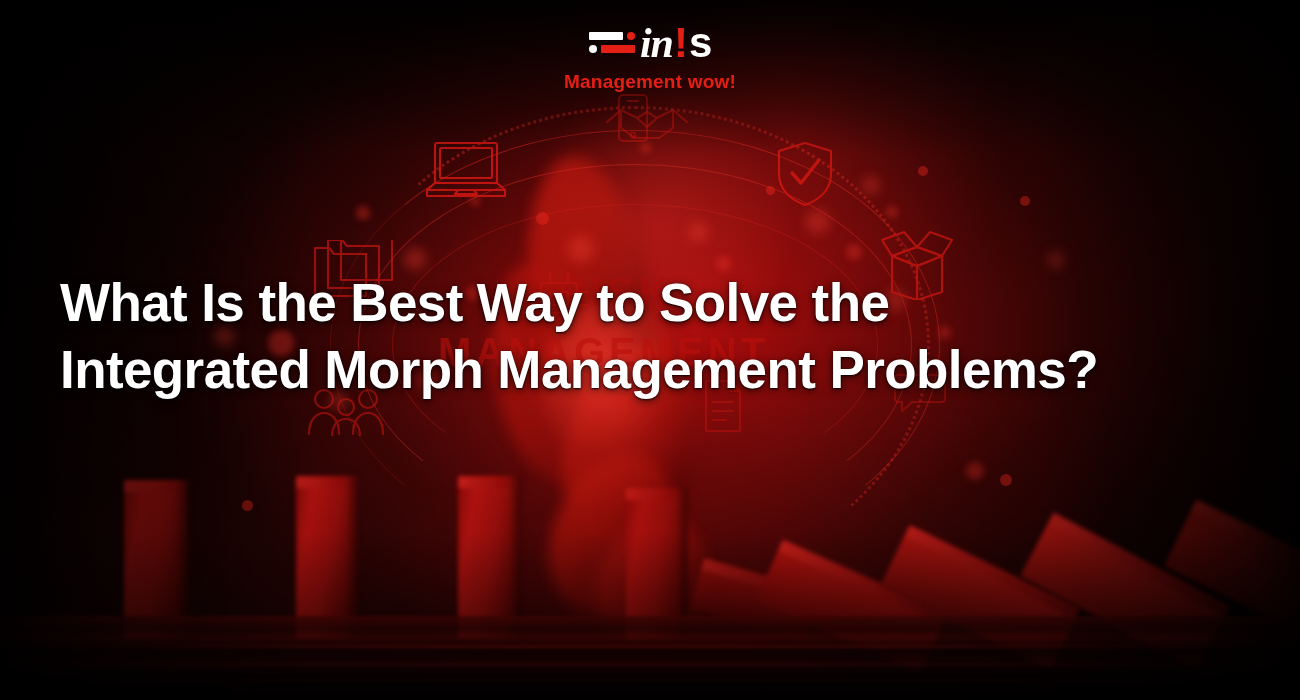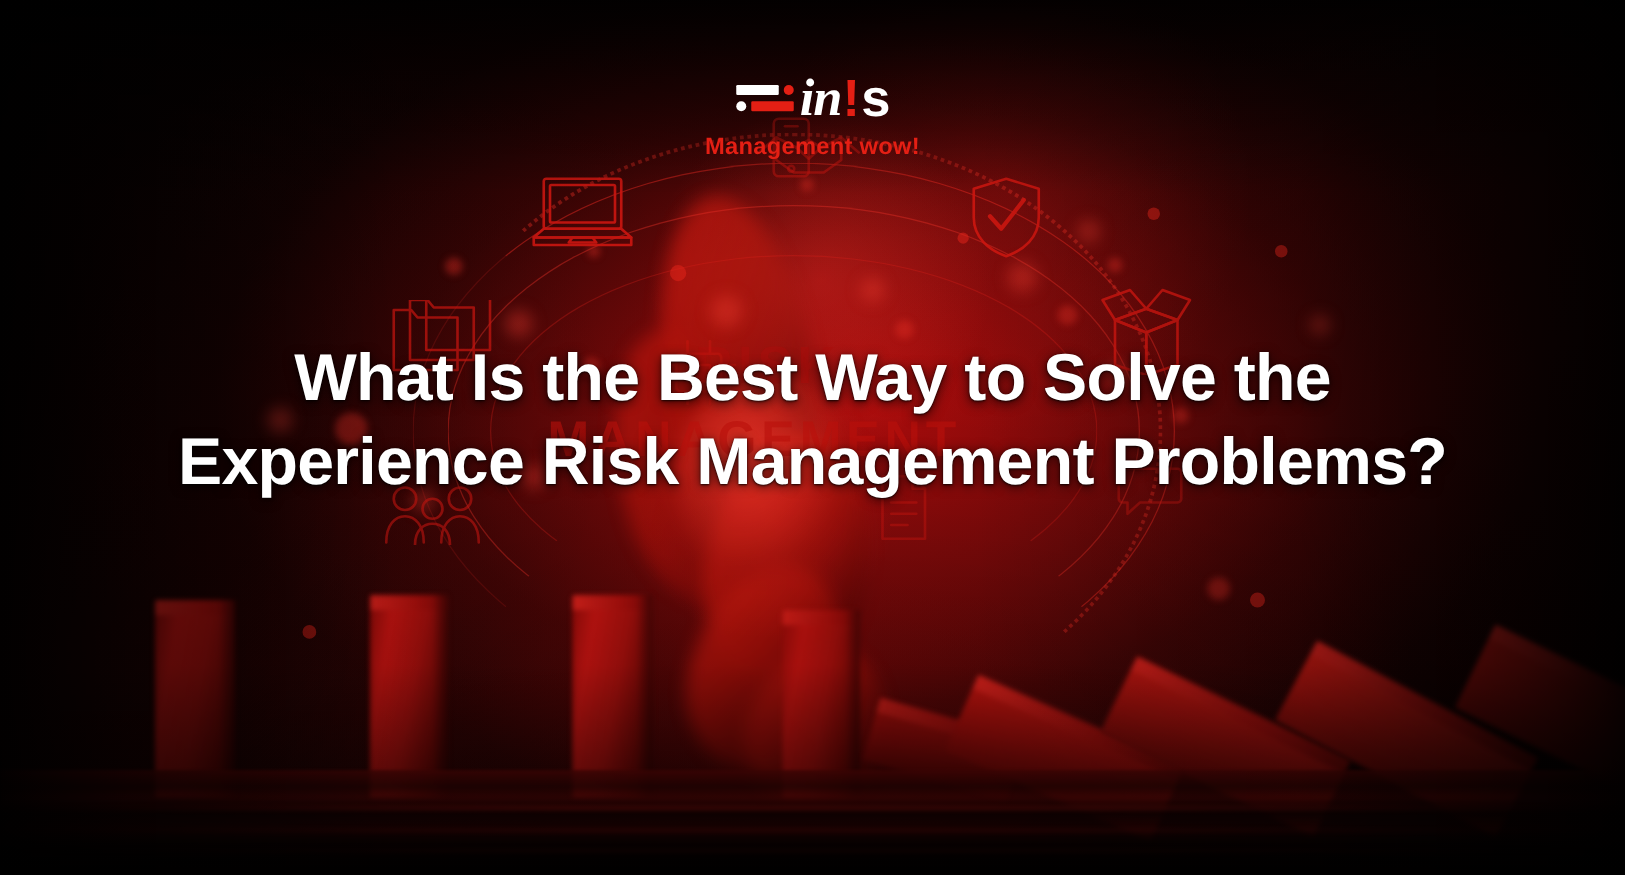--- a/index.html
+++ b/index.html
@@ -199,21 +199,21 @@
   }
 
   
   .content { position:absolute; inset:0; }
 
   
   .logo-block {
     position:absolute; left:0; right:0; top:22px;
     display:flex; flex-direction:column; align-items:center;
   }
-  .logo-row { display:flex; align-items:center; gap:0;margin-top:36px; }
+  .logo-row { display:flex; align-items:center; gap:0; }
 
   .logo-mark {
     display:flex; flex-direction:column; justify-content:center;
     gap:5px; margin-right:5px; padding-bottom:2px;
   }
   .mark-row { display:flex; align-items:center; gap:4px; height:8px; }
   .mark-bar-w { width:34px; height:8px; background:#ffffff; border-radius:1px; }
   .mark-bar-r { width:34px; height:8px; background:#e41f14; border-radius:1px; }
   .mark-dot-w { width:8px;  height:8px; background:#ffffff; border-radius:50%; }
   .mark-dot-r { width:8px;  height:8px; background:#e41f14; border-radius:50%; }
@@ -241,21 +241,21 @@
   }
   .logo-tagline {
     margin-top:7px;
     font-size:19px; font-weight:bold; color:#e41f14;
     letter-spacing:0.2px;
   }
 
   
   .headline {
     position:absolute; left:0; right:0; top:270px;
-    text-align:center;
+    text-align:left;
     color:#ffffff;
     font-size:53px; font-weight:bold;
     line-height:1.26;
     letter-spacing:-0.6px;
     text-shadow:0 2px 9px rgba(0,0,0,0.72), 0 1px 2px rgba(0,0,0,0.85);
     padding:0 60px;
   }
   .headline .line { display:block; }
 </style>
 </head>
@@ -447,17 +447,17 @@
         </div>
         <span class="logo-in">in</span>
         <span class="logo-excl">!</span>
         <span class="logo-s">s</span>
       </div>
       <div class="logo-tagline">Management wow!</div>
     </div>
 
     <h1 class="headline">
       <span class="line">What Is the Best Way to Solve the</span>
-      <span class="line">Experience Risk Management Problems?</span>
+      <span class="line">Integrated Morph Management Problems?</span>
     </h1>
 
   </div>
 </div>
 
 </body></html>

